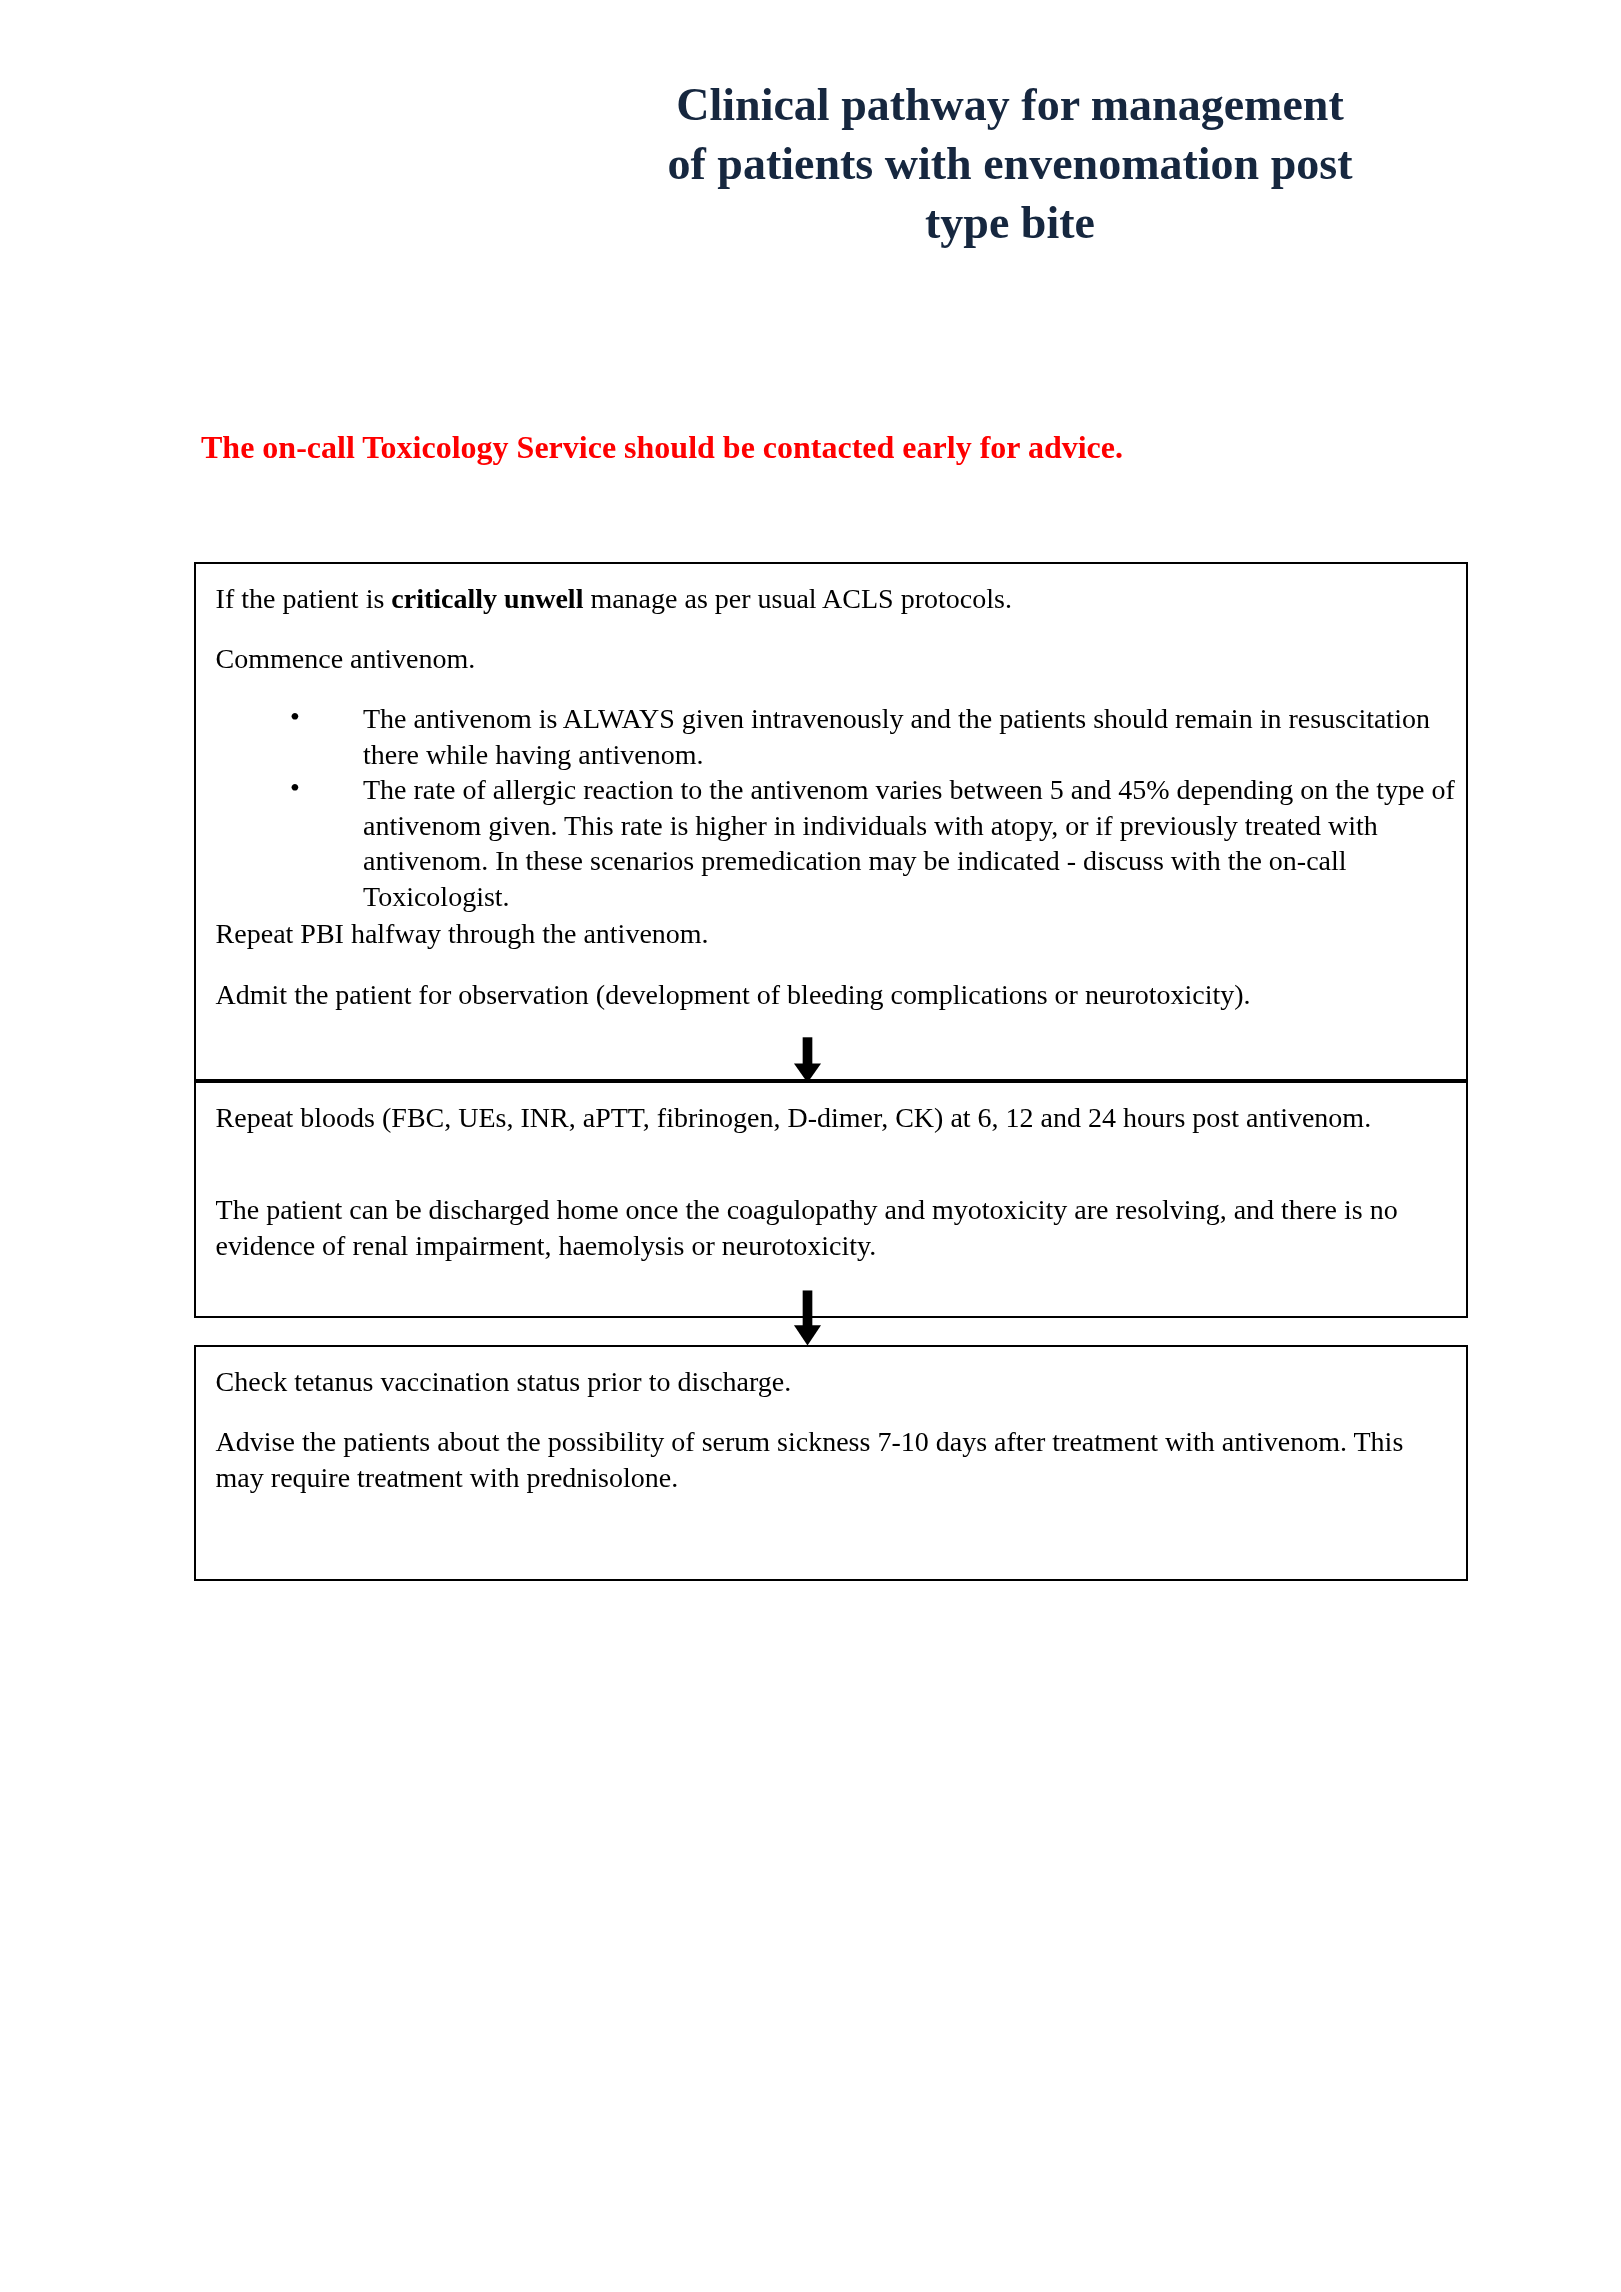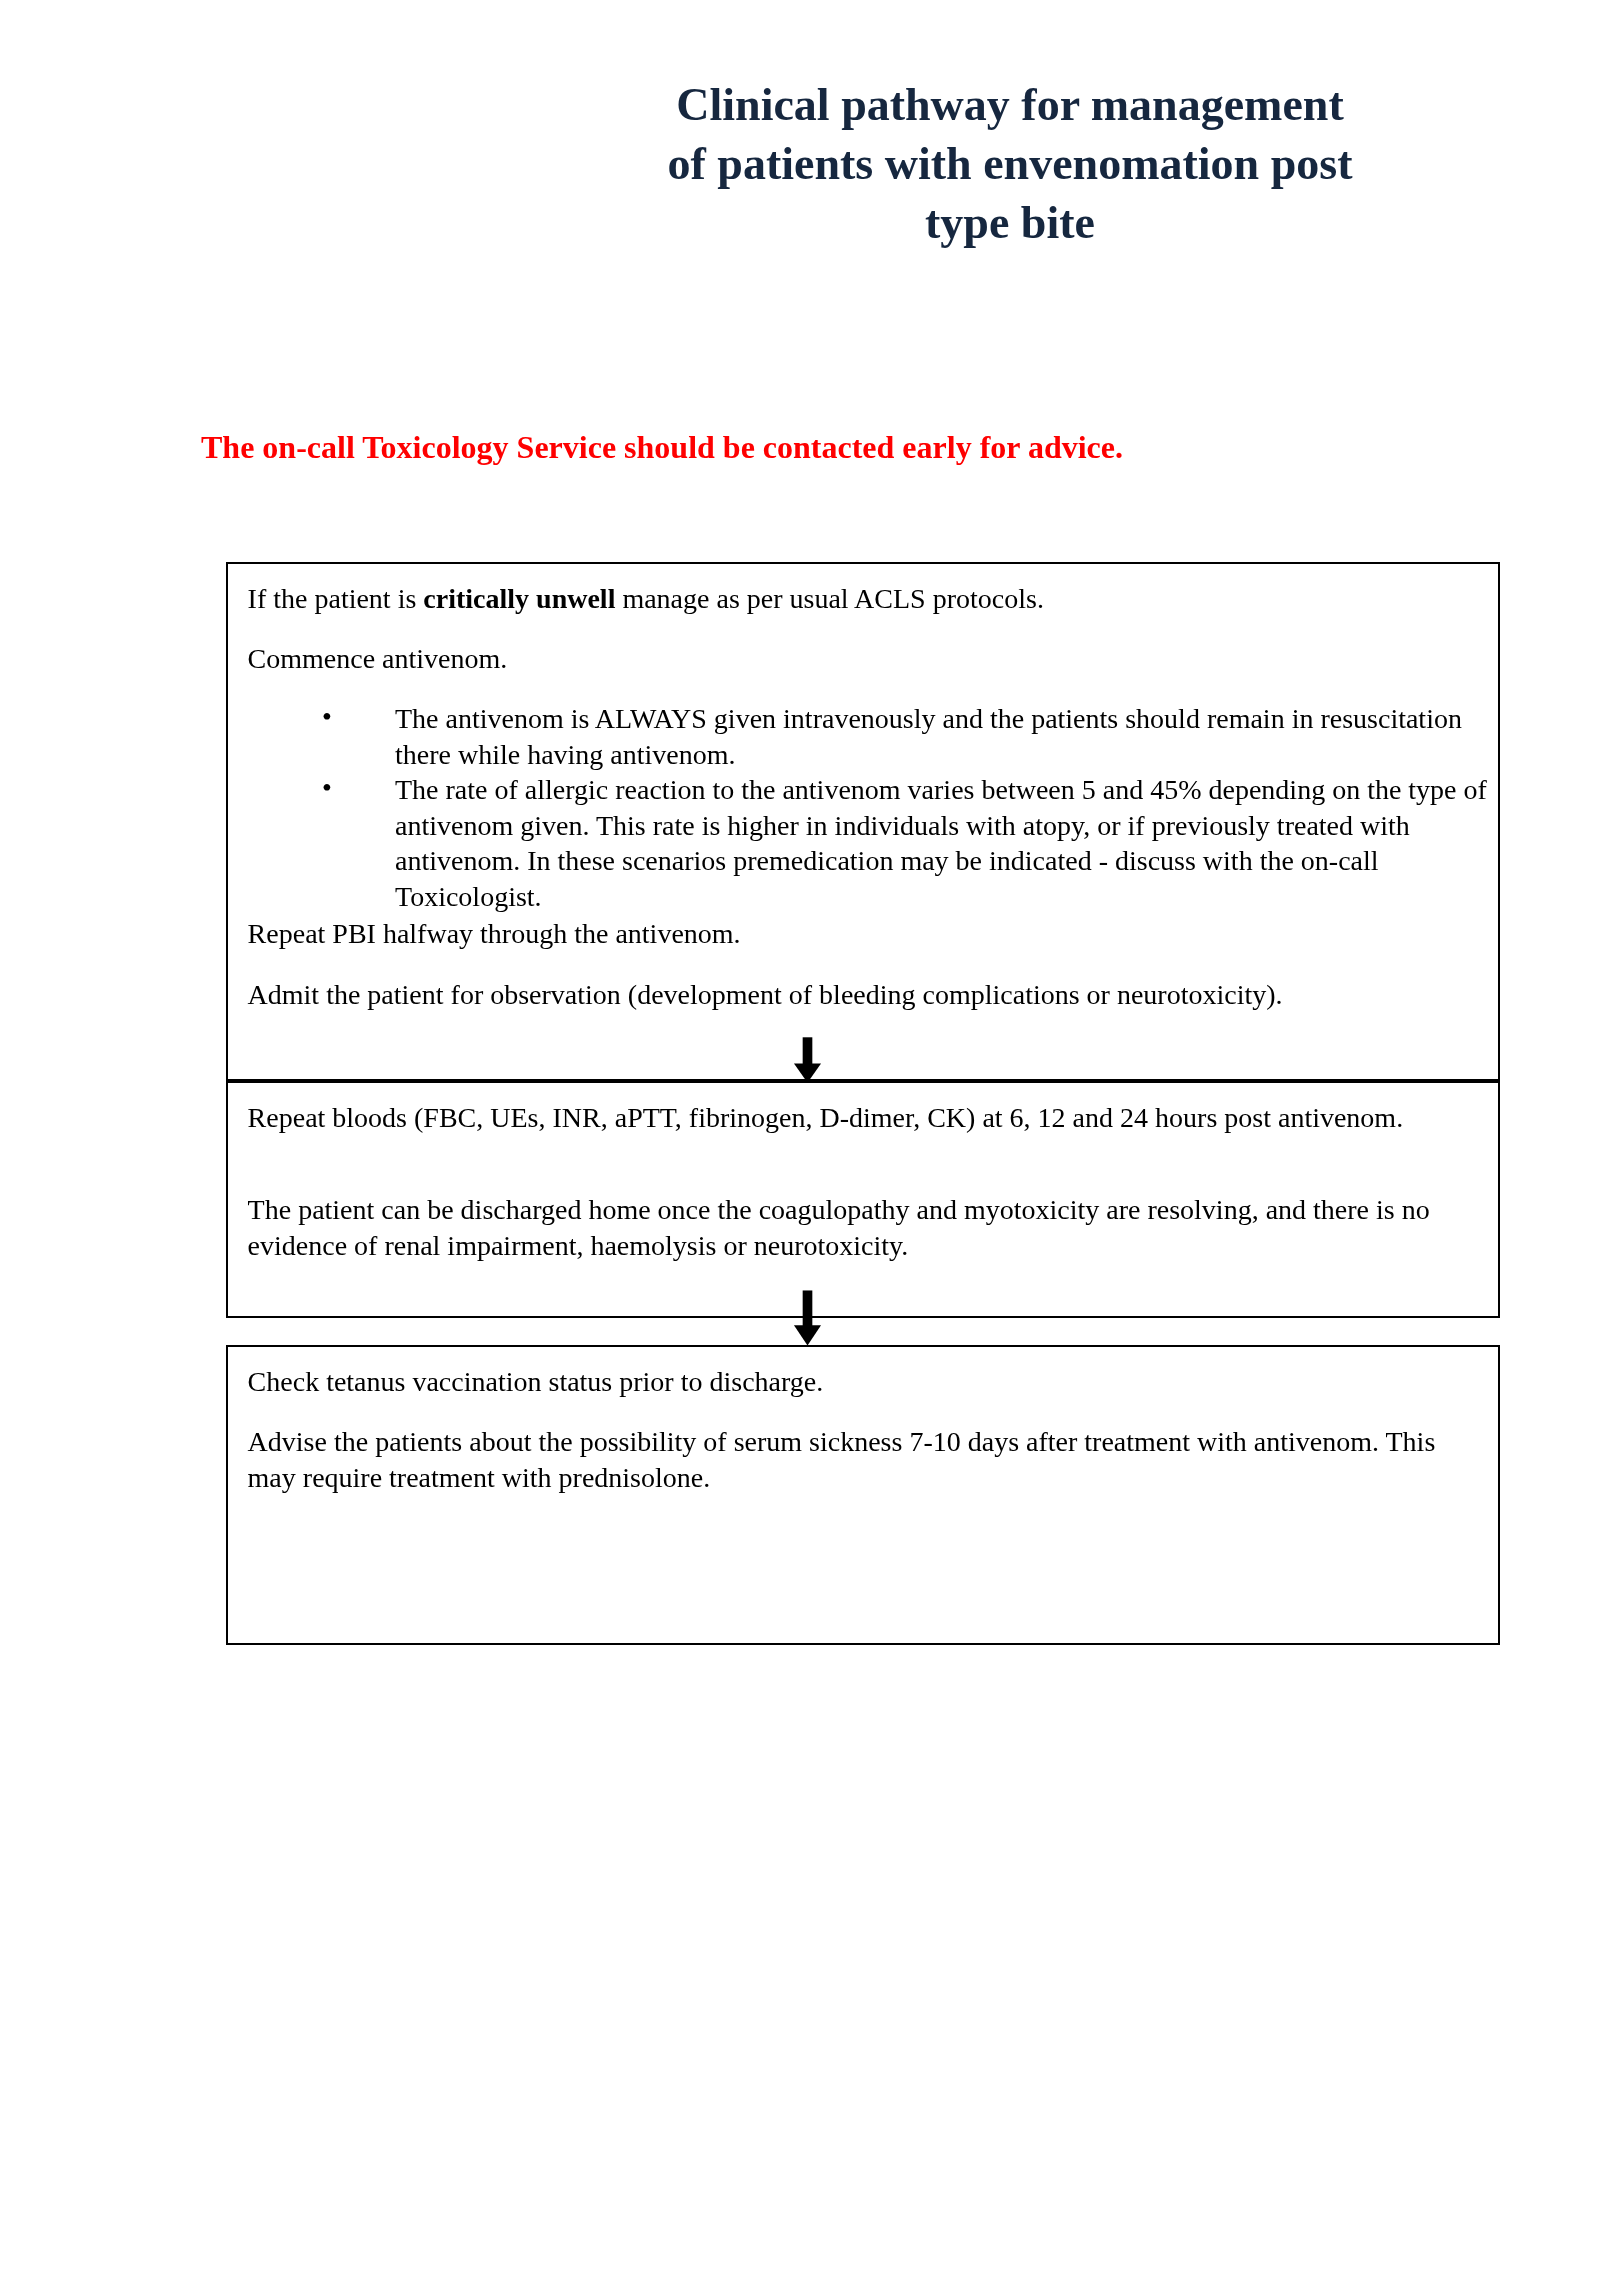--- a/index.html
+++ b/index.html
@@ -74,25 +74,24 @@
   
   .box {
     position: absolute;
     left: 194px;
     width: 1274px;
     border: 2.5px solid #000000;
     box-sizing: border-box;
     background: transparent;
     font-size: 28px;
     line-height: 1.27;
-    margin-left: 32px;
   }
   #box-1 { top: 562px;  height: 519px; }
   #box-2 { top: 1081px; height: 237px; }
-  #box-3 { top: 1345px; height: 300px; }
+  #box-3 { top: 1345px; height: 236px; }
 
   .box-inner {
     position: relative;
     padding: 0;
   }
   .para {
     position: absolute;
     left: 19.6px;
     width: 1231px;
     margin: 0;

